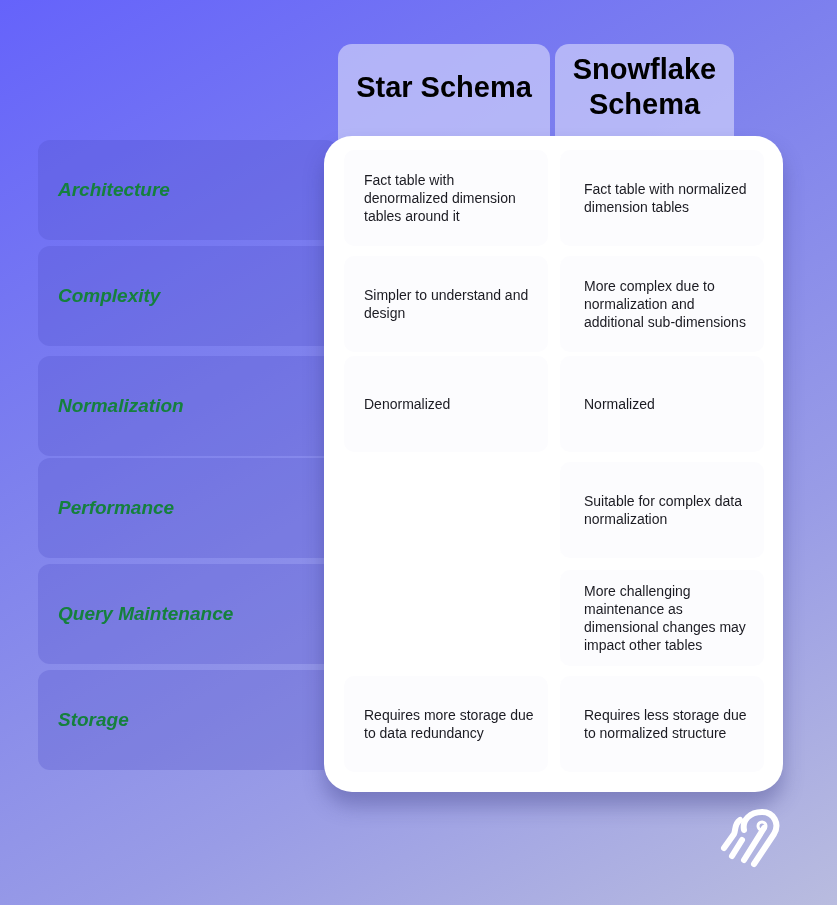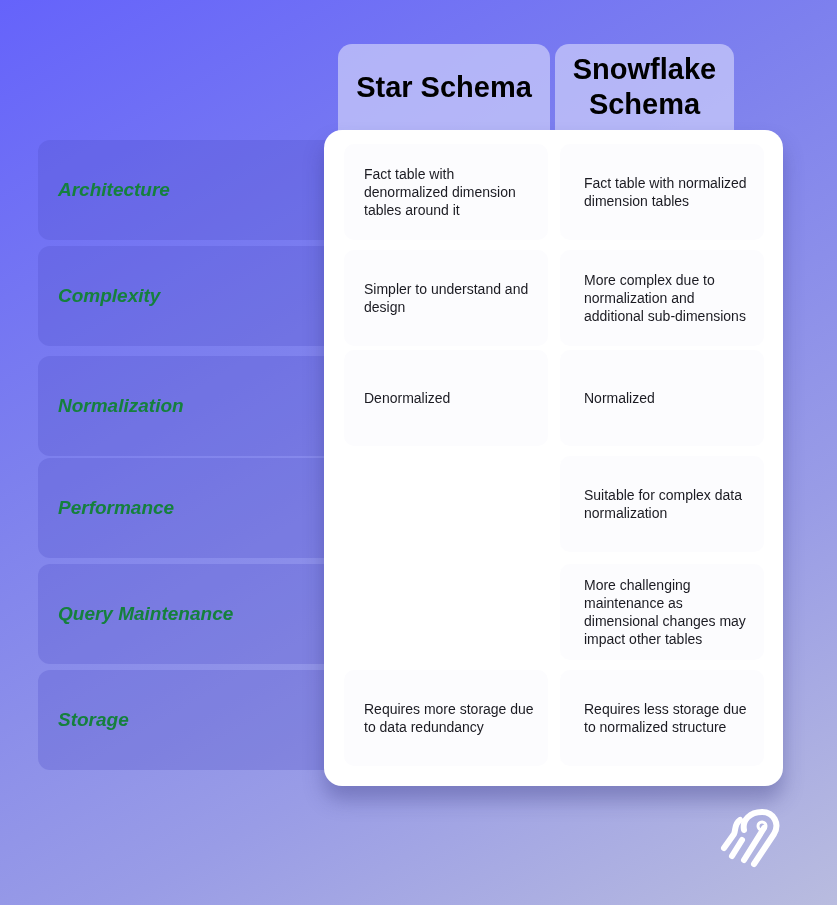--- a/index.html
+++ b/index.html
@@ -19,22 +19,22 @@
   .col-head.star { left:338px; }
   .col-head.snow { left:555px; width:179px; }
   .row-label {
     position:absolute; left:38px; width:300px; height:100px;
     background:rgba(80,80,200,0.28);
     border-radius:12px;
     display:flex; align-items:center; padding-left:20px; box-sizing:border-box;
     color:#15803d; font-weight:700; font-size:19px;font-style:italic;
   }
   .card {
-    position:absolute; left:324px; top:130px; width:459px; height:656px;
-    background:#ffffff; border-radius:18px;
+    position:absolute; left:324px; top:136px; width:459px; height:656px;
+    background:#ffffff; border-radius:28px;
     box-shadow:0 14px 20px rgba(50,50,120,0.35);
   }
   .cell {
     position:absolute; width:204px; height:96px;
     background:#fcfcfe; border-radius:10px;
     display:flex; align-items:center; box-sizing:border-box;
     color:#1b1b22; font-size:14px; line-height:18px;
   }
   .cell.a { left:20px; padding-left:20px; padding-right:8px; }
   .cell.b { left:236px; padding-left:24px; padding-right:8px; }

